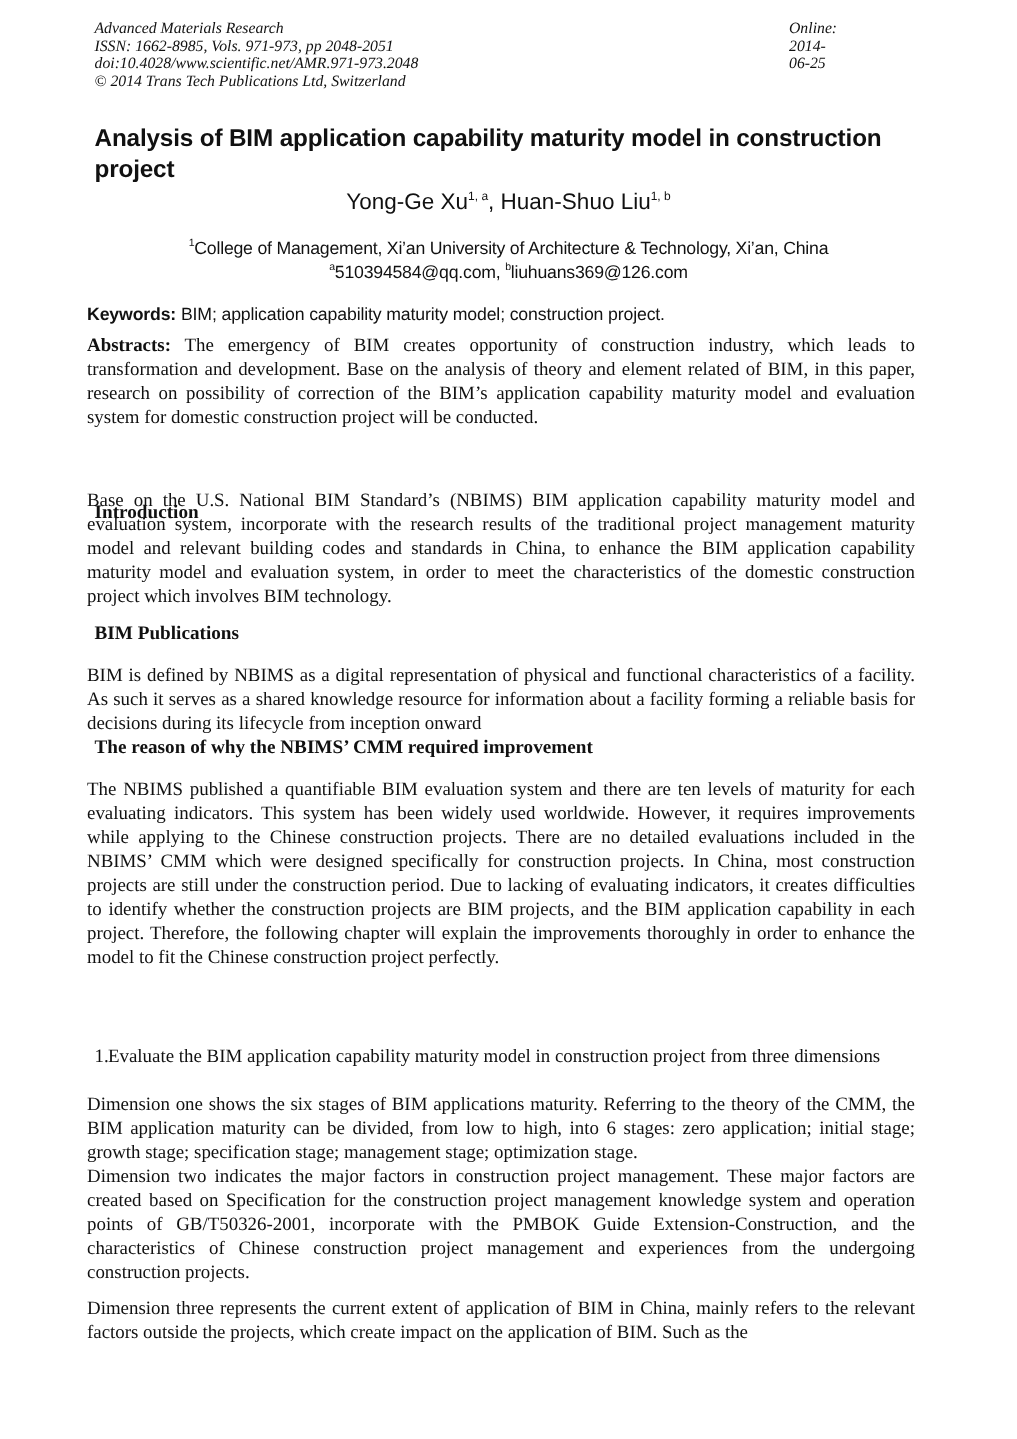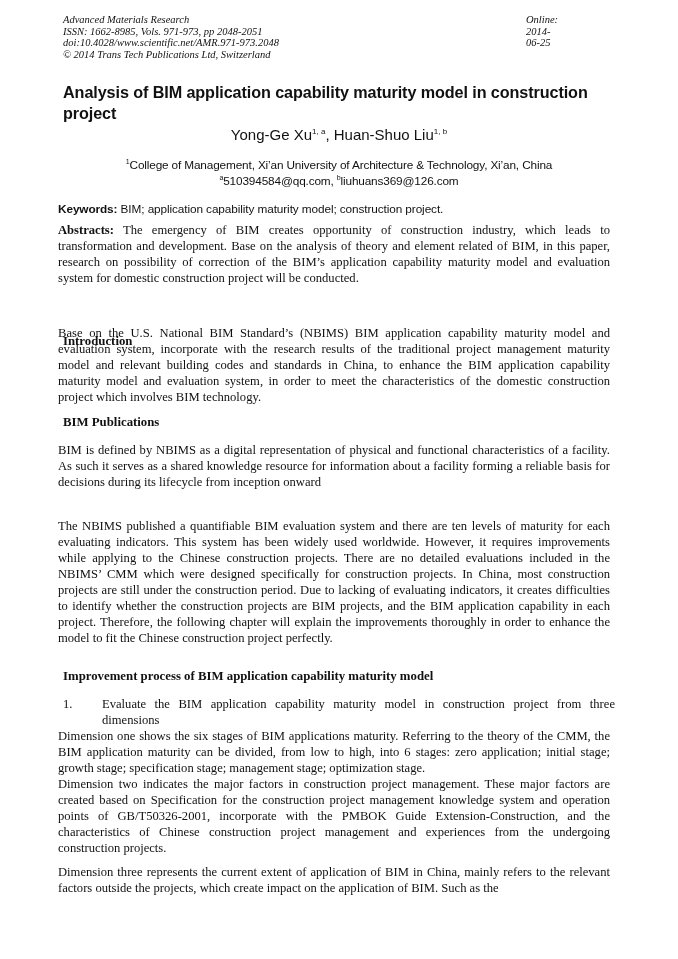--- a/index.html
+++ b/index.html
@@ -14,21 +14,21 @@
   .authors sup, .affil sup { font-size: 8px; vertical-align: 6px; line-height: 0; text-align: center; }
   .affil { position: absolute; left: 63px; width: 552px; top: 157px; text-align: center; font-family: "Liberation Sans", sans-serif; font-size: 11.8px; line-height: 16px; letter-spacing: -0.15px; }
   .affil sup { font-size: 7px; vertical-align: 5px; }
 
   .block { position: absolute; left: 58px; width: 552px; font-family: "Liberation Serif", serif; font-size: 12.6px; line-height: 16px; text-align: justify; }
   .kw { font-family: "Liberation Sans", sans-serif; font-size: 11.8px; text-align: left; letter-spacing: -0.1px; }
   .kw b { font-weight: bold; }
   .heading { position: absolute; left: 63px; font-family: "Liberation Serif", serif; font-weight: bold; font-size: 12.8px; line-height: 16px; }
   .list-item { position: absolute; left: 63px; width: 552px; font-family: "Liberation Serif", serif; font-size: 12.6px; line-height: 16px; }
   .list-num { position: absolute; left: 0; top: 0; }
-  .list-text { margin-left: 39px; text-align: justify; }
+  .list-text { margin-left: 9px; text-align: justify; }
 </style>
 </head>
 <body>
 
 <div class="page">
 
   <div class="hdr">
     <div>Advanced Materials Research</div>
     <div>ISSN: 1662-8985, Vols. 971-973, pp 2048-2051</div>
     <div>doi:10.4028/www.scientific.net/AMR.971-973.2048</div>
@@ -50,23 +50,23 @@
   <div class="block kw" style="top:201px;"><b>Keywords:</b><span> BIM; application capability maturity model; construction project.</span></div>
 
   <div class="block" style="top:222px;"><b>Abstracts:</b><span> The emergency of BIM creates opportunity of construction industry, which leads to transformation and development.  Base on the analysis of theory and element related of BIM, in this paper, research on possibility of correction of the BIM’s application capability maturity model and evaluation system for domestic construction project will be conducted.</span></div>
 
   <div class="heading" style="top:297px;margin-top:36px;">Introduction</div>
   <div class="block" style="top:325px;">Base on the U.S. National BIM Standard’s (NBIMS) BIM application capability maturity model and evaluation system, incorporate with the research results of the traditional project management maturity model and relevant building codes and standards in China, to enhance the BIM application capability maturity model and evaluation system, in order to meet the characteristics of the domestic construction project which involves BIM technology.</div>
 
   <div class="heading" style="top:414px;">BIM Publications</div>
   <div class="block" style="top:442px;">BIM is defined by NBIMS as a digital representation of physical and functional characteristics of a facility. As such it serves as a shared knowledge resource for information about a facility forming a reliable basis for decisions during its lifecycle from inception onward</div>
 
+  <div class="heading" style="top:490px;">The reason of why the NBIMS’ CMM required improvement</div>
   <div class="block" style="top:518px;">The NBIMS published a quantifiable BIM evaluation system and there are ten levels of maturity for each evaluating indicators. This system has been widely used worldwide. However, it requires improvements while applying to the Chinese construction projects. There are no detailed evaluations included in the NBIMS’ CMM which were designed specifically for construction projects. In China, most construction projects are still under the construction period. Due to lacking of evaluating indicators, it creates difficulties to identify whether the construction projects are BIM projects, and the BIM application capability in each project. Therefore, the following chapter will explain the improvements thoroughly in order to enhance the model to fit the Chinese construction project perfectly.</div>
 
-  <div class="heading" style="top:668px;">Improvement process of BIM application capability maturity model</div>
   <div class="list-item" style="top:696px;">
     <span class="list-num">1.</span>
     <div class="list-text">Evaluate the BIM application capability maturity model in construction project from three dimensions</div>
   </div>
   <div class="block" style="top:728px;">Dimension one shows the six stages of BIM applications maturity. Referring to the theory of the CMM, the BIM application maturity can be divided, from low to high, into 6 stages: zero application; initial stage; growth stage; specification stage; management stage; optimization stage.</div>
   <div class="block" style="top:776px;">Dimension two indicates the major factors in construction project management. These major factors are created based on Specification for the construction project management knowledge system and operation points of GB/T50326-2001, incorporate with the PMBOK Guide Extension-Construction, and the characteristics of Chinese construction project management and experiences from the undergoing construction projects.</div>
   <div class="block" style="top:864px;">Dimension three represents the current extent of application of BIM in China, mainly refers to the relevant factors outside the projects, which create impact on the application of BIM. Such as the</div>
 
 </div>
 

